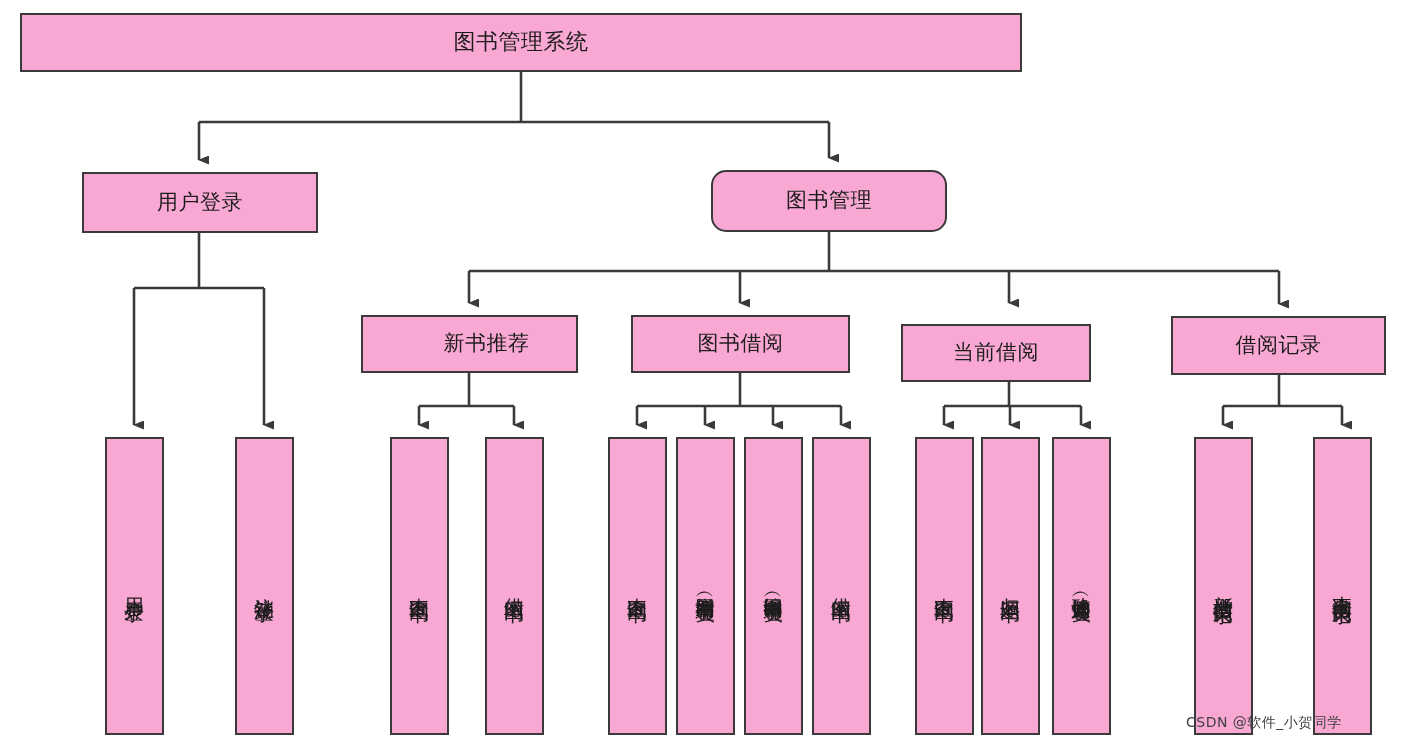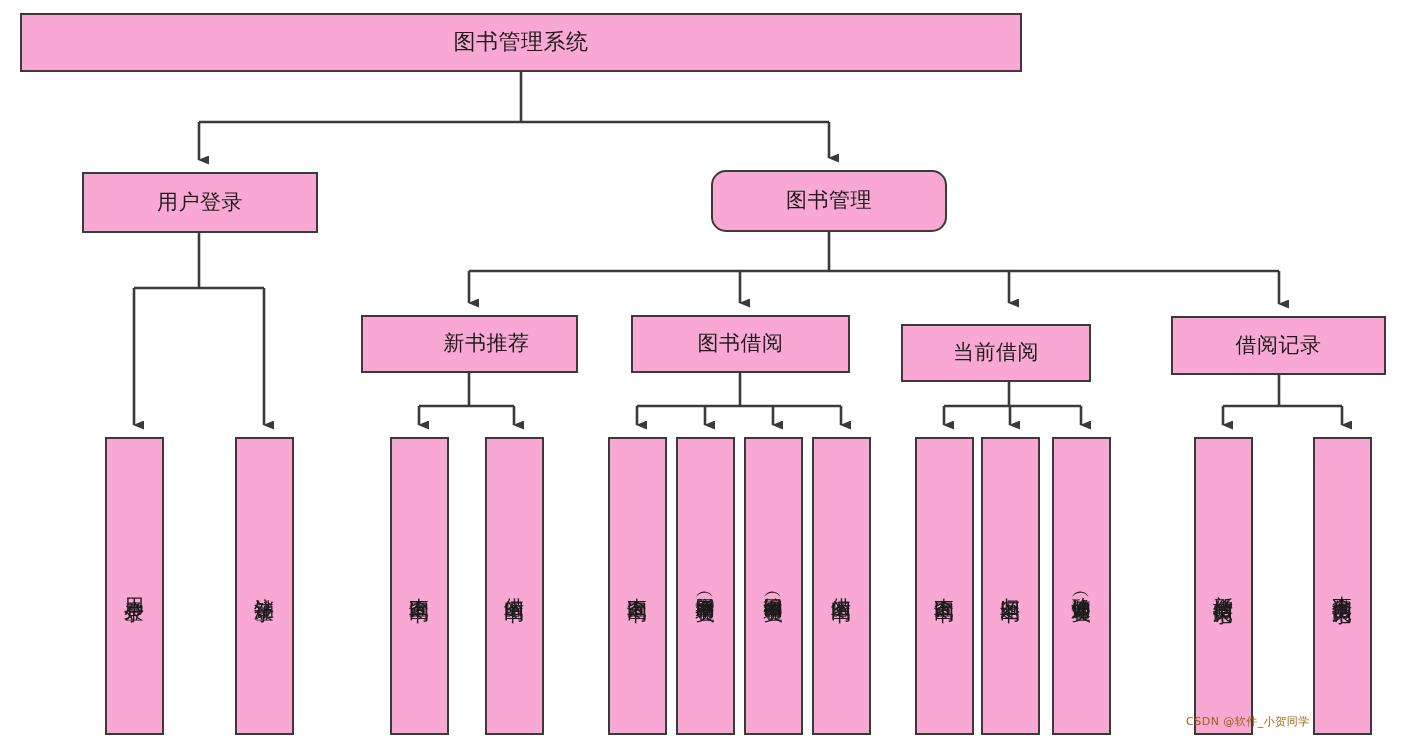--- a/index.html
+++ b/index.html
@@ -67,22 +67,22 @@
     white-space: nowrap;
   }
   .node.vert.tall-text .node-label {
     font-size: 19px;
     letter-spacing: 1px;
   }
   .watermark {
     position: absolute;
     left: 1186px;
     top: 714px;
-    font-size: 11px;
-    color: #a16207;
+    font-size: 14px;
+    color: #404040;
     white-space: nowrap;
     letter-spacing: 0.5px;
     font-family: "DejaVu Sans", "Liberation Sans", sans-serif;
   }
 </style>
 </head>
 <body>
 
 <div id="diagram-root">
 

